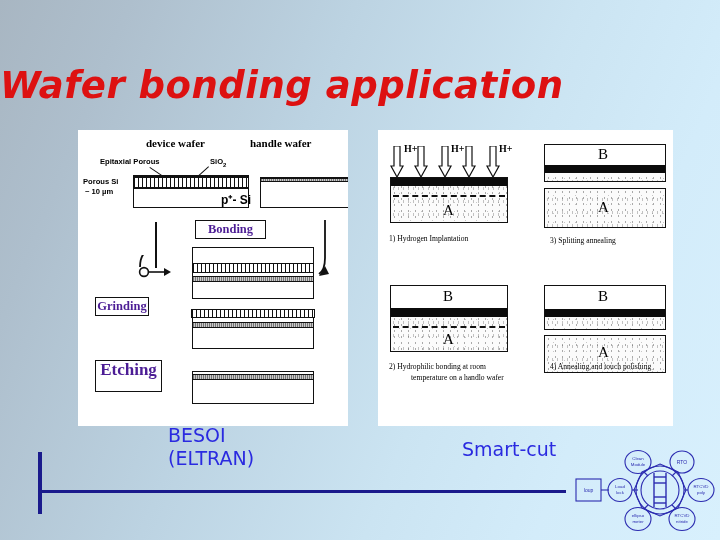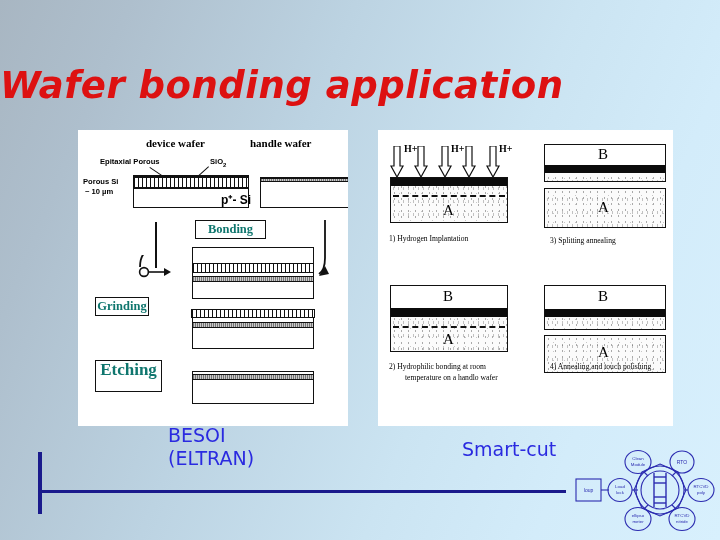--- a/index.html
+++ b/index.html
@@ -86,21 +86,21 @@
       rgba(220,220,220,.5) .7px, rgba(220,220,220,.5) 2px);
   }
   .thinline {
     position: absolute;
     background: #111;
   }
   .boxlabel {
     position: absolute;
     border: 1.6px solid #111;
     background: #fff;
-    color: #0f766e;
+    color: #4c1d95;
     font-family: "Liberation Serif", serif;
     font-weight: bold;
     box-sizing: border-box;
     text-align: center;
     white-space: nowrap;
   }
   .leader { position: absolute; background: #111; transform-origin: 0 0; }
 
   
   .si-speckle {
@@ -265,21 +265,21 @@
     <div class="bigletter" style="left:65px; top:73px;">A</div>
     <div class="steplabel" style="left:11px; top:104px;">1) Hydrogen Implantation</div>
 
     <div class="si-speckle" style="left:12px; top:155px; width:118px; height:67px;"></div>
     <div class="bandbox" style="left:13px; top:156px; width:116px; height:22px; background:#fff;"></div>
     <div class="bigletter" style="left:65px; top:159px;">B</div>
     <div class="blackband" style="left:13px; top:178px; width:116px; height:9px;"></div>
     <div class="dashline" style="left:15px; top:196px; width:112px;"></div>
     <div class="bigletter" style="left:65px; top:202px;">A</div>
     <div class="steplabel" style="left:11px; top:232px;">2) Hydrophilic bonding at room</div>
-    <div class="steplabel" style="left:11px; top:243px;padding-left:16px;">temperature on a  handlo wafer</div>
+    <div class="steplabel" style="left:17px; top:243px;padding-left:16px;">temperature on a  handlo wafer</div>
 
     <div class="si-speckle" style="left:166px; top:14px; width:122px; height:38px;"></div>
     <div class="bandbox" style="left:167px; top:15px; width:120px; height:20px; background:#fff;"></div>
     <div class="bigletter" style="left:220px; top:17px;">B</div>
     <div class="blackband" style="left:167px; top:35px; width:120px; height:8px;"></div>
 
     <div class="si-speckle" style="left:166px; top:58px; width:122px; height:40px;"></div>
     <div class="bigletter" style="left:220px; top:70px;">A</div>
     <div class="steplabel" style="left:172px; top:106px;">3) Splitting annealing</div>
 

